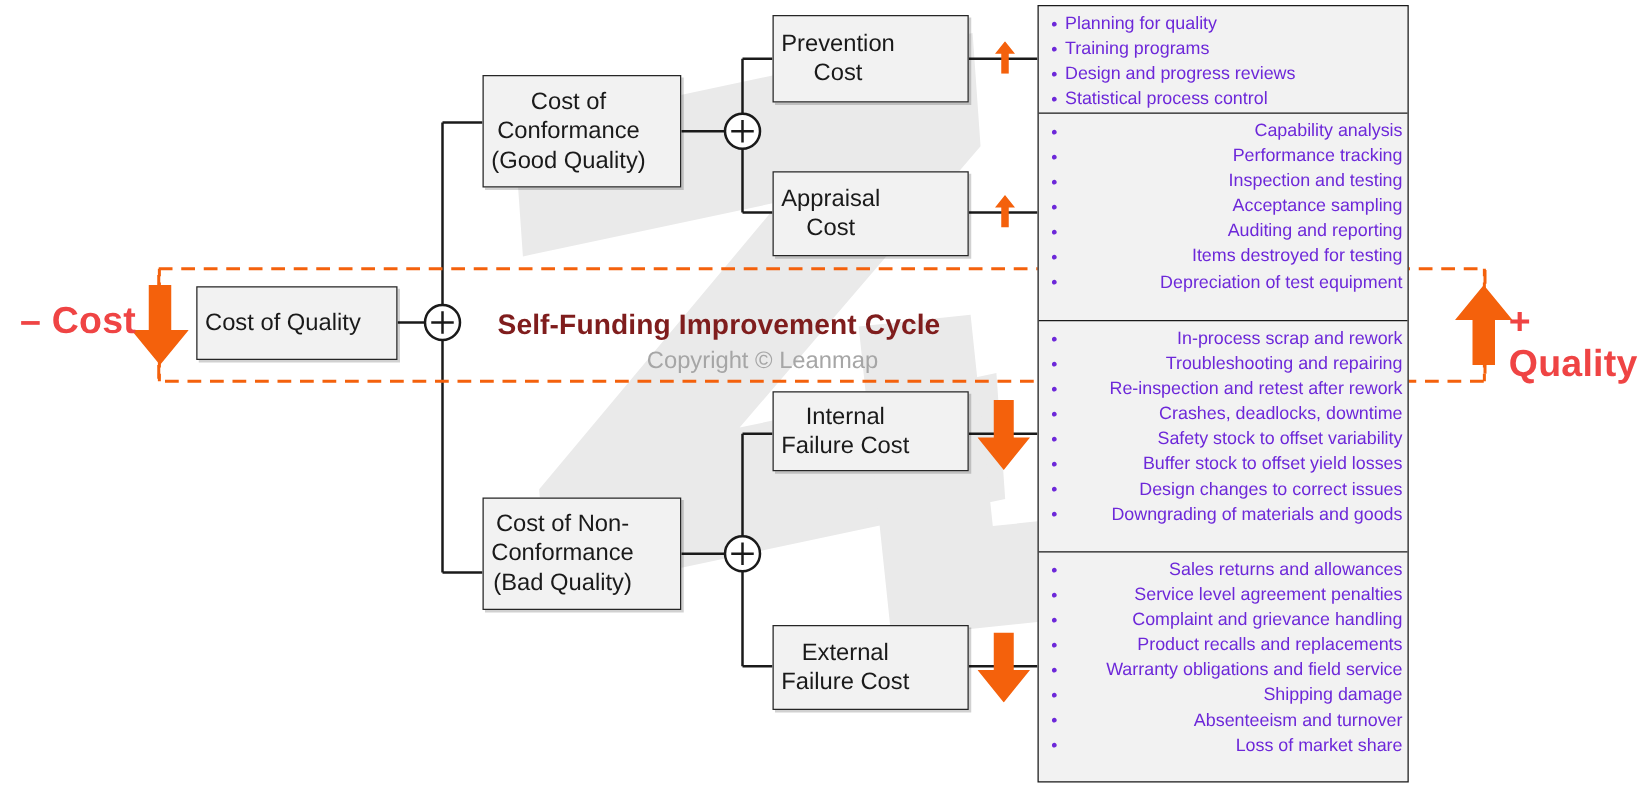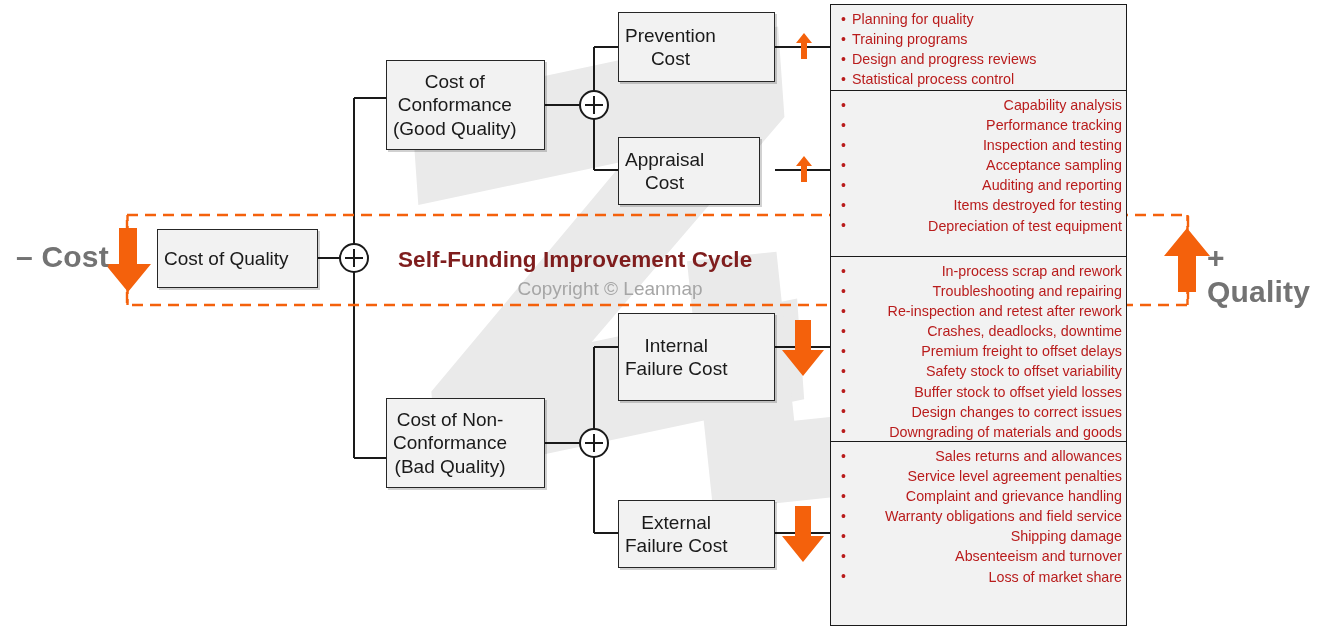--- a/index.html
+++ b/index.html
@@ -19,29 +19,29 @@
         box-shadow:2px 2px 0 rgba(0,0,0,.18);}
   .node span{display:block;padding:0 6px;}
 
   
   .listpanel{position:absolute;left:830px;top:4px;width:297px;height:622px;
              box-sizing:border-box;border:1.7px solid #1a1a1a;background:#f2f2f2;z-index:3;
              display:flex;flex-direction:column;}
   .listsec{box-sizing:border-box;padding:4px 4px 4px 10px;overflow:hidden;}
   .listsec + .listsec{border-top:1.7px solid #1a1a1a;text-align:right;}
   .listsec ul{margin:0;padding:0;list-style:none;}
-  .listsec li{font-size:14.3px;line-height:20.1px;color:#b91c1c;white-space:nowrap;
+  .listsec li{font-size:14.3px;line-height:20.1px;color:#6d28d9;white-space:nowrap;
               position:relative;padding-left:11px;}
   .listsec li:before{content:"\2022";position:absolute;left:0;top:-0.5px;font-size:14px;}
 
   
   .arrow{position:absolute;z-index:4;}
 
   
-  .cap{position:absolute;z-index:4;font-weight:bold;color:#737373;font-size:30px;letter-spacing:.2px;}
+  .cap{position:absolute;z-index:4;font-weight:bold;color:#ef4444;font-size:30px;letter-spacing:.2px;}
   #cap-cost{left:16px;top:240px;}
   #cap-quality{left:1207px;top:241px;}
 
   
   #cycle-title{position:absolute;z-index:4;left:398px;top:247px;width:424px;text-align:left;
                color:#7f1d1d;font-weight:bold;font-size:22.5px;letter-spacing:.1px;}
   #copyright{position:absolute;z-index:4;left:398px;top:278px;width:424px;text-align:center;
              color:#a6a6a6;font-size:19px;}
 
   
@@ -129,26 +129,26 @@
     <span>Cost of Non-
 Conformance
 (Bad Quality)</span>
   </div>
 
   <div class="node" style="left:618px;top:12px;width:157px;height:70px;white-space:pre-line;">
     <span>Prevention
 Cost</span>
   </div>
 
-  <div class="node" style="left:618px;top:137px;width:142px;height:68px;white-space:pre-line;">
+  <div class="node" style="left:618px;top:137px;width:157px;height:68px;white-space:pre-line;">
     <span>Appraisal
 Cost</span>
   </div>
 
-  <div class="node" style="left:618px;top:313px;width:157px;height:88px;white-space:pre-line;">
+  <div class="node" style="left:618px;top:313px;width:157px;height:64px;white-space:pre-line;">
     <span>Internal
 Failure Cost</span>
   </div>
 
   <div class="node" style="left:618px;top:500px;width:157px;height:68px;white-space:pre-line;">
     <span>External
 Failure Cost</span>
   </div>
 
   <div class="listpanel">
@@ -170,32 +170,32 @@
           <li>Items destroyed for testing</li>
           <li>Depreciation of test equipment</li>
         </ul>
     </div>
     <div class="listsec" style="height:185px;">
       <ul>
           <li>In-process scrap and rework</li>
           <li>Troubleshooting and repairing</li>
           <li>Re-inspection and retest after rework</li>
           <li>Crashes, deadlocks, downtime</li>
-          <li>Premium freight to offset delays</li>
           <li>Safety stock to offset variability</li>
           <li>Buffer stock to offset yield losses</li>
           <li>Design changes to correct issues</li>
           <li>Downgrading of materials and goods</li>
         </ul>
     </div>
     <div class="listsec" style="flex:1;">
       <ul>
           <li>Sales returns and allowances</li>
           <li>Service level agreement penalties</li>
           <li>Complaint and grievance handling</li>
+          <li>Product recalls and replacements</li>
           <li>Warranty obligations and field service</li>
           <li>Shipping damage</li>
           <li>Absenteeism and turnover</li>
           <li>Loss of market share</li>
         </ul>
     </div>
   </div>
 
   <svg class="arrow" style="left:105px;top:228px;width:46px;height:64px;" viewBox="0 0 46 64">
     <polygon points="14,0 32,0 32,36 46,36 23,64 0,36 14,36" fill="#f4610c"></polygon>

